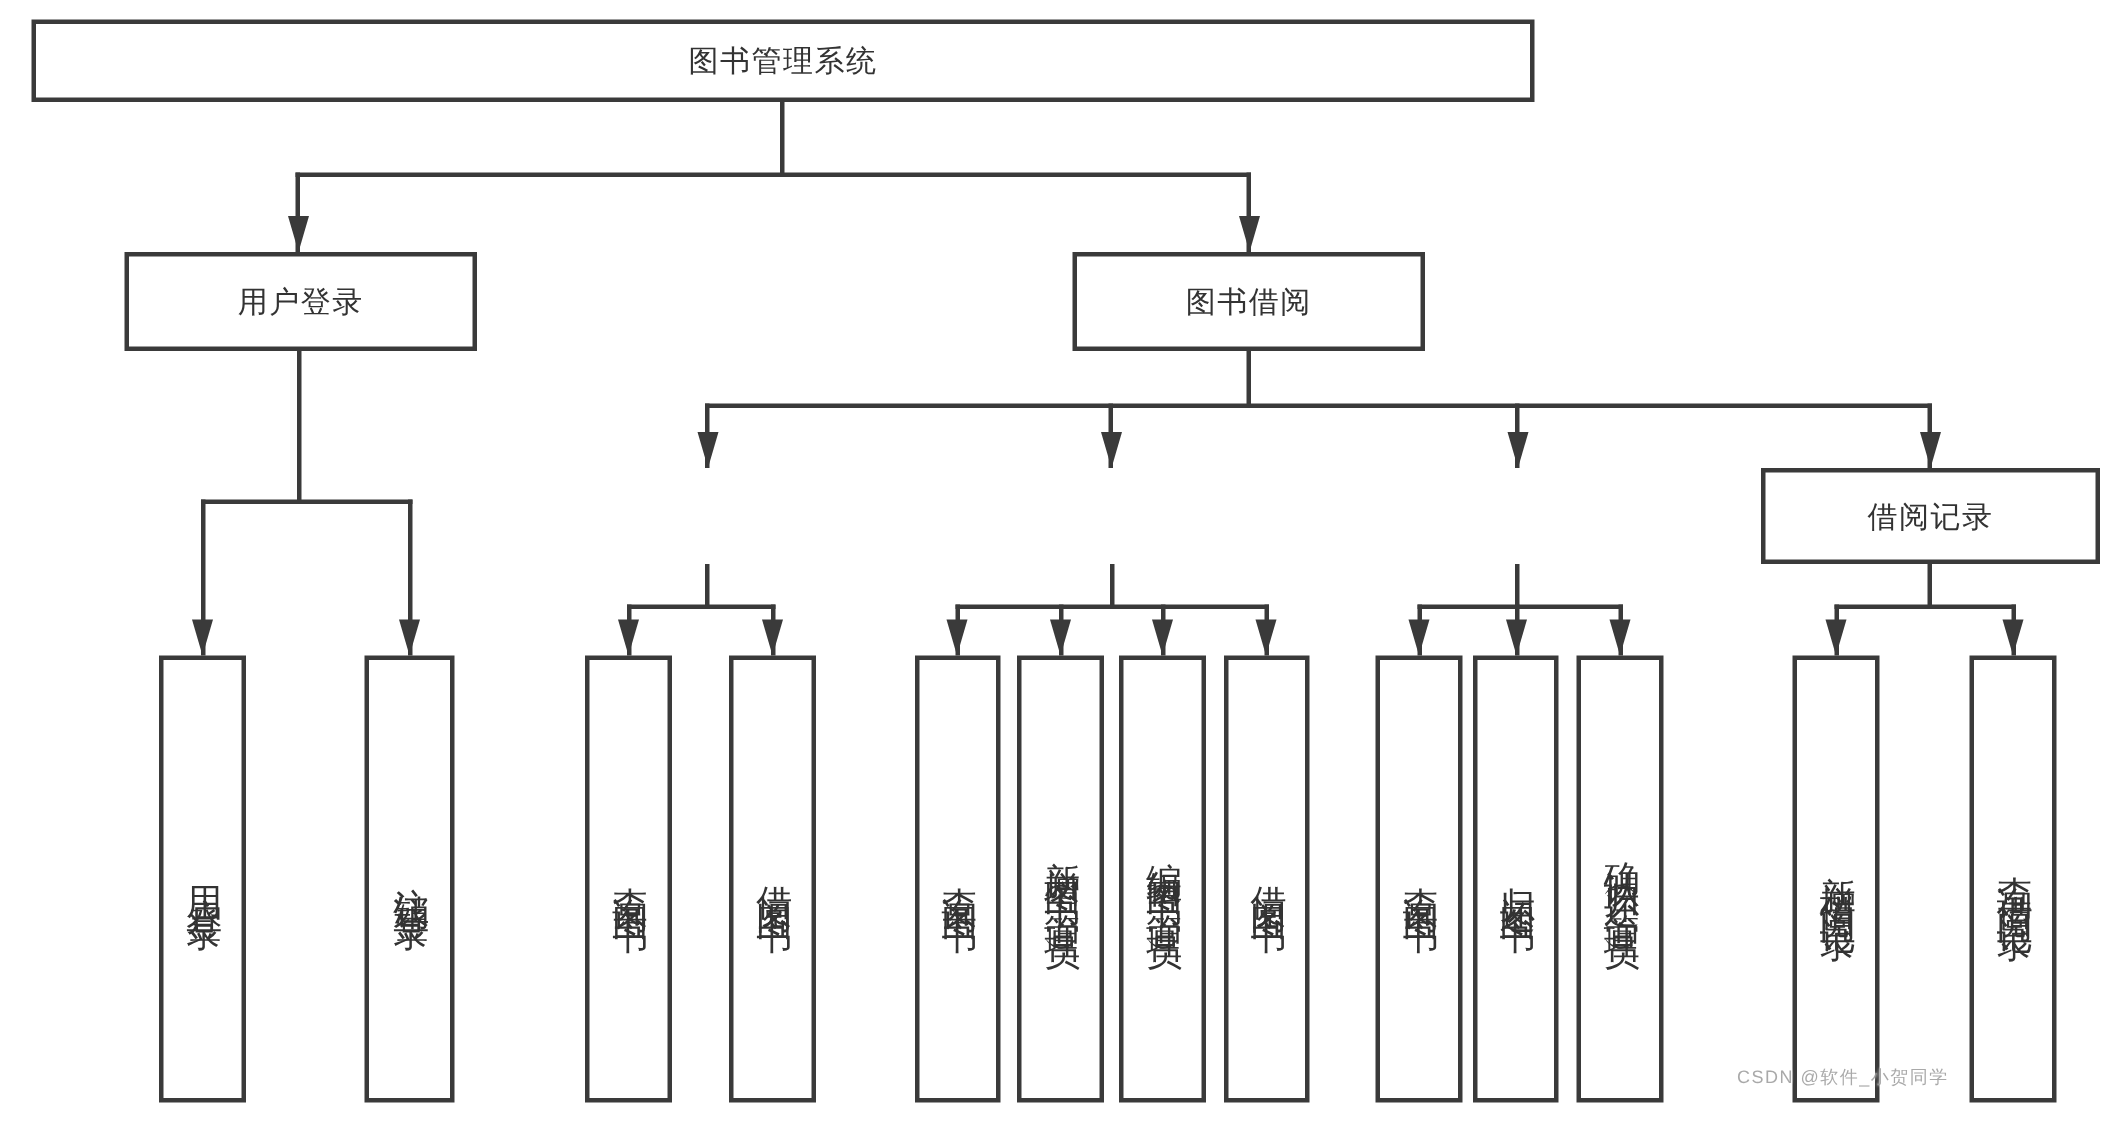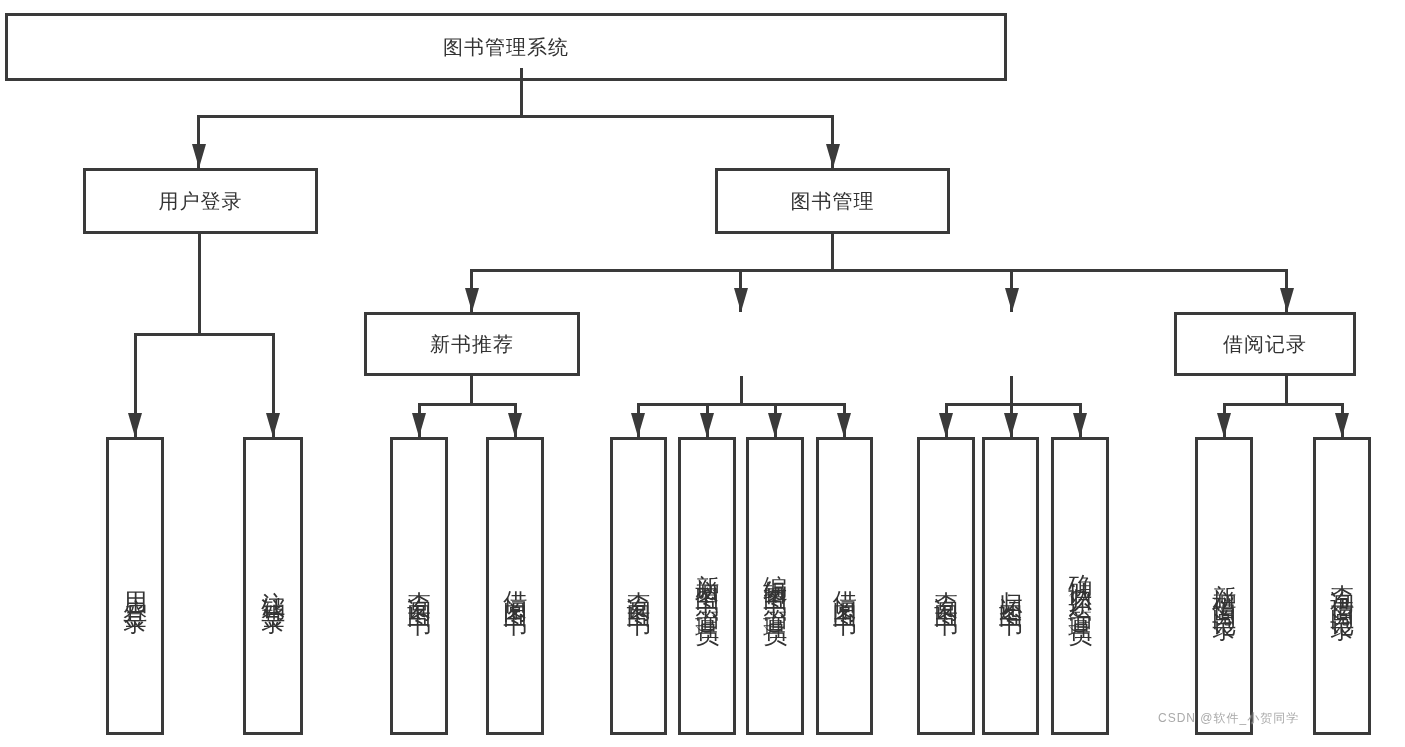--- a/index.html
+++ b/index.html
@@ -50,39 +50,36 @@
     letter-spacing: 1px;
     white-space: nowrap;
     z-index: 10;
   }
 </style>
 </head>
 <body>
 
 <div class="canvas">
 
-  <div class="node" style="left:5px; top:13px; width:1002px; height:68px;align-items:center;">
+  <div class="node" style="left:21px; top:13px; width:1002px; height:55px;align-items:center;">
     <span class="h-label">图书管理系统</span>
   </div>
 
   <div class="node" style="left:83px; top:168px; width:235px; height:66px;">
     <span class="h-label">用户登录</span>
   </div>
 
   <div class="node" style="left:715px; top:168px; width:235px; height:66px;">
-    <span class="h-label">图书管理</span>
-  </div>
-
-  <div class="node" style="left:364px; top:312px; width:216px; height:64px;">
-    <span class="h-label">新书推荐</span>
+    <span class="h-label">图书借阅</span>
   </div>
 
 
 
-  <div class="node" style="left:1174px; top:312px; width:182px; height:64px;">
+
+  <div class="node" style="left:1174px; top:312px; width:226px; height:64px;">
     <span class="h-label">借阅记录</span>
   </div>
 
   <div class="node leaf" style="left:106px; width:58px;">
     <span class="vtext">用户登录</span>
   </div>
   <div class="node leaf" style="left:243px; width:60px;">
     <span class="vtext">注销登录</span>
   </div>
 

